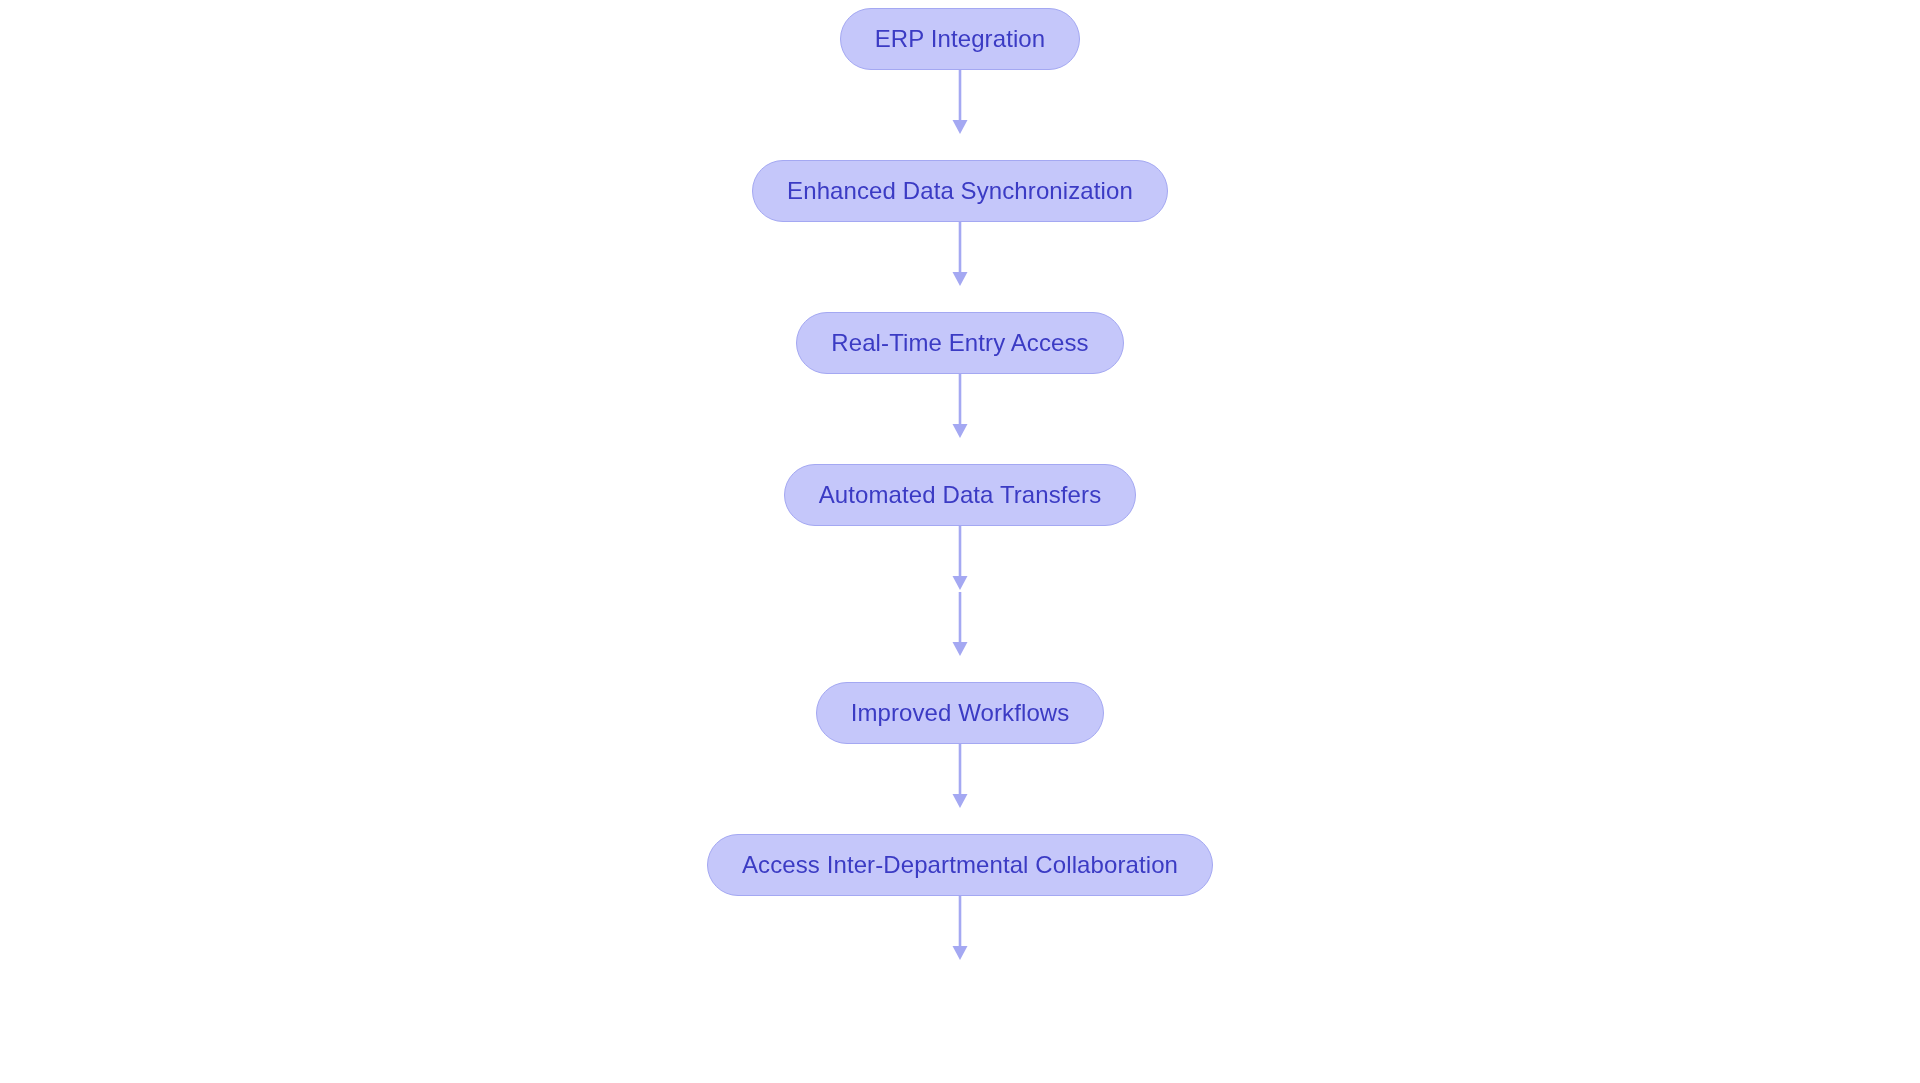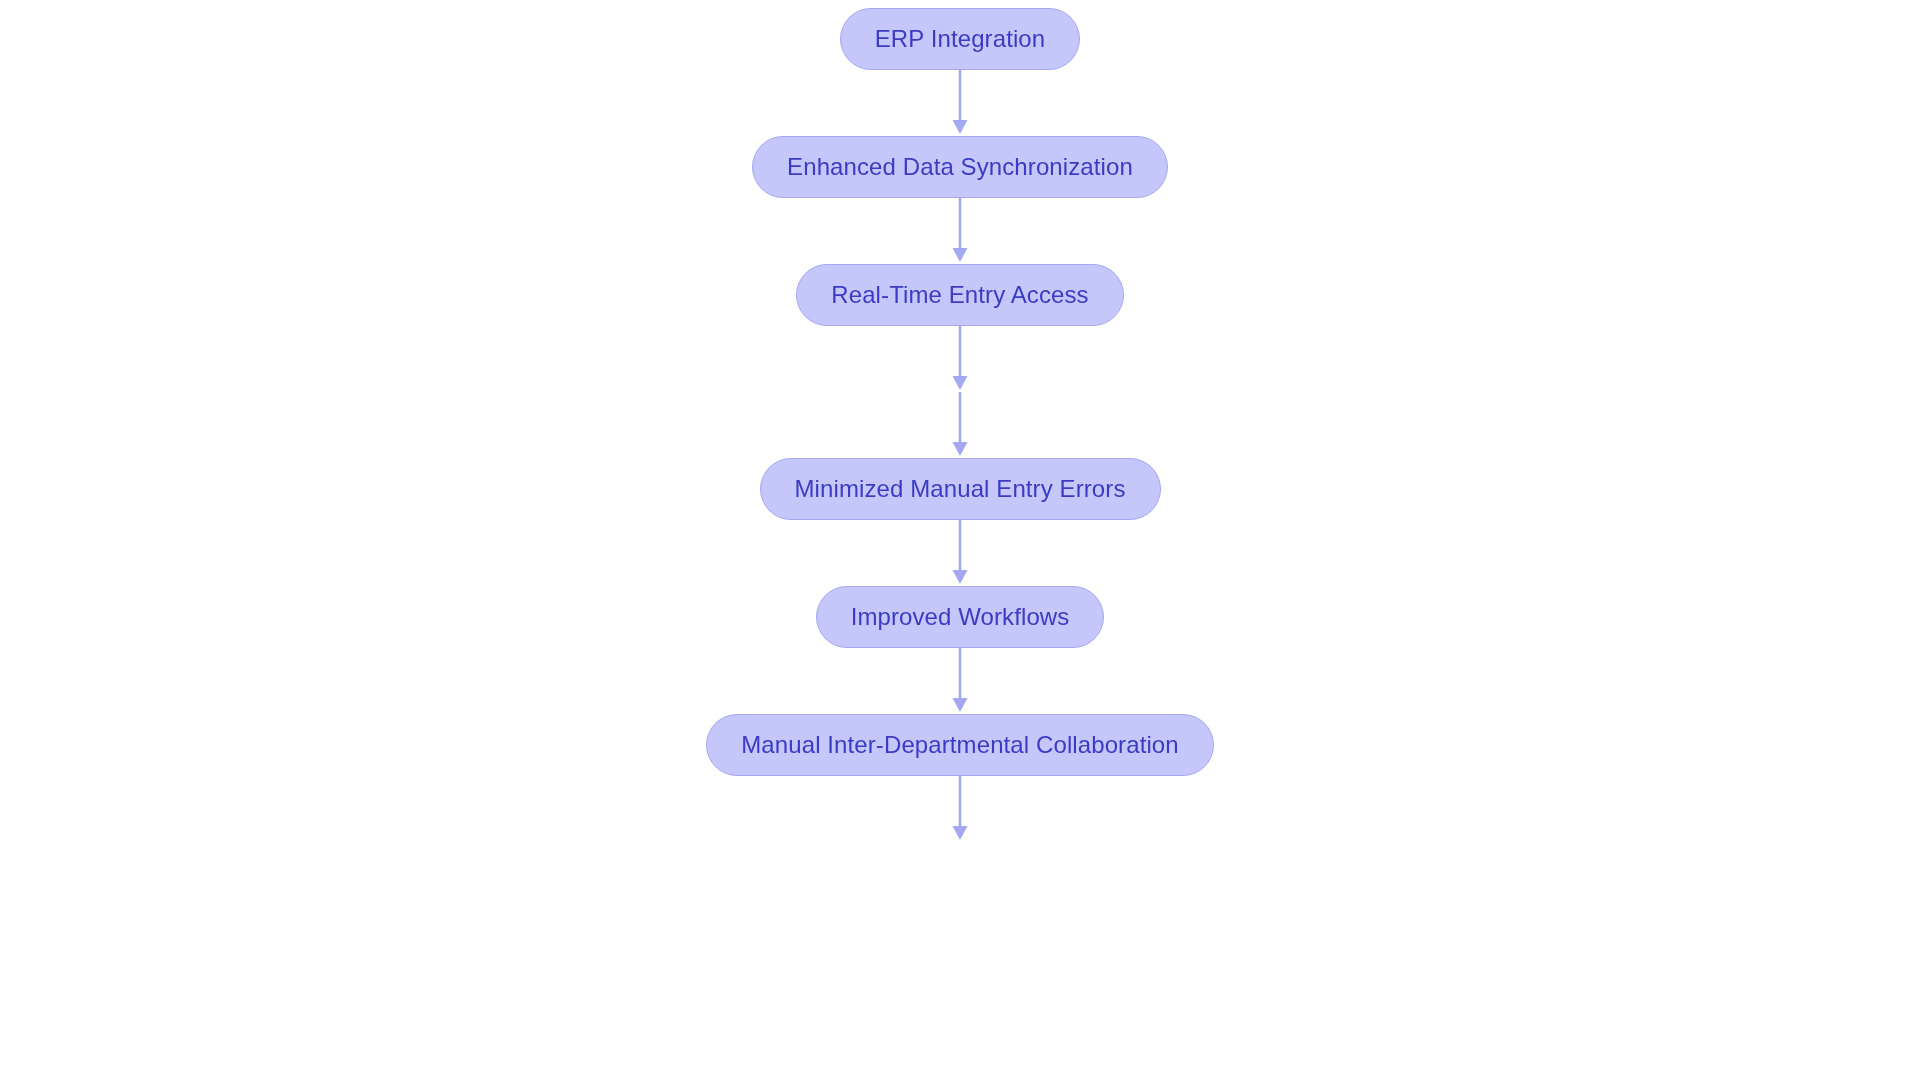--- a/index.html
+++ b/index.html
@@ -37,20 +37,21 @@
     height: 62px;
     display: flex;
     align-items: center;
     justify-content: center;
     background: #c5c7fa;
     border: 1.4px solid #a4a8f2;
     border-radius: 31px;
     padding: 0 34px;
     white-space: nowrap;
     flex: none;
+    margin-top: 24px;
   }
 
   .node-label {
     font-family: "Liberation Sans", sans-serif;
     font-size: 24px;
     font-weight: 400;
     color: #3b3bc4;
     letter-spacing: 0.1px;
     line-height: 1;
     -webkit-font-smoothing: antialiased;
@@ -98,46 +99,46 @@
 
     <div class="node">
       <span class="node-label">Real-Time Entry Access</span>
     </div>
 
     <svg class="connector" viewBox="0 0 24 66" xmlns="http://www.w3.org/2000/svg">
       <line class="stem" x1="12" y1="0" x2="12" y2="52"></line>
       <polygon class="head" points="12,64 4.5,50 19.5,50"></polygon>
     </svg>
 
+    <div class="node">
+      <span class="node-label">Automated Data Transfers</span>
+    </div>
 
     <svg class="connector" viewBox="0 0 24 66" xmlns="http://www.w3.org/2000/svg">
       <line class="stem" x1="12" y1="0" x2="12" y2="52"></line>
       <polygon class="head" points="12,64 4.5,50 19.5,50"></polygon>
     </svg>
 
-    <div class="node">
-      <span class="node-label">Minimized Manual Entry Errors</span>
-    </div>
 
     <svg class="connector" viewBox="0 0 24 66" xmlns="http://www.w3.org/2000/svg">
       <line class="stem" x1="12" y1="0" x2="12" y2="52"></line>
       <polygon class="head" points="12,64 4.5,50 19.5,50"></polygon>
     </svg>
 
     <div class="node">
       <span class="node-label">Improved Workflows</span>
     </div>
 
     <svg class="connector" viewBox="0 0 24 66" xmlns="http://www.w3.org/2000/svg">
       <line class="stem" x1="12" y1="0" x2="12" y2="52"></line>
       <polygon class="head" points="12,64 4.5,50 19.5,50"></polygon>
     </svg>
 
     <div class="node">
-      <span class="node-label">Manual Inter-Departmental Collaboration</span>
+      <span class="node-label">Access Inter-Departmental Collaboration</span>
     </div>
 
     <svg class="connector" viewBox="0 0 24 66" xmlns="http://www.w3.org/2000/svg">
       <line class="stem" x1="12" y1="0" x2="12" y2="52"></line>
       <polygon class="head" points="12,64 4.5,50 19.5,50"></polygon>
     </svg>
 
 
   </div>
 </div>

